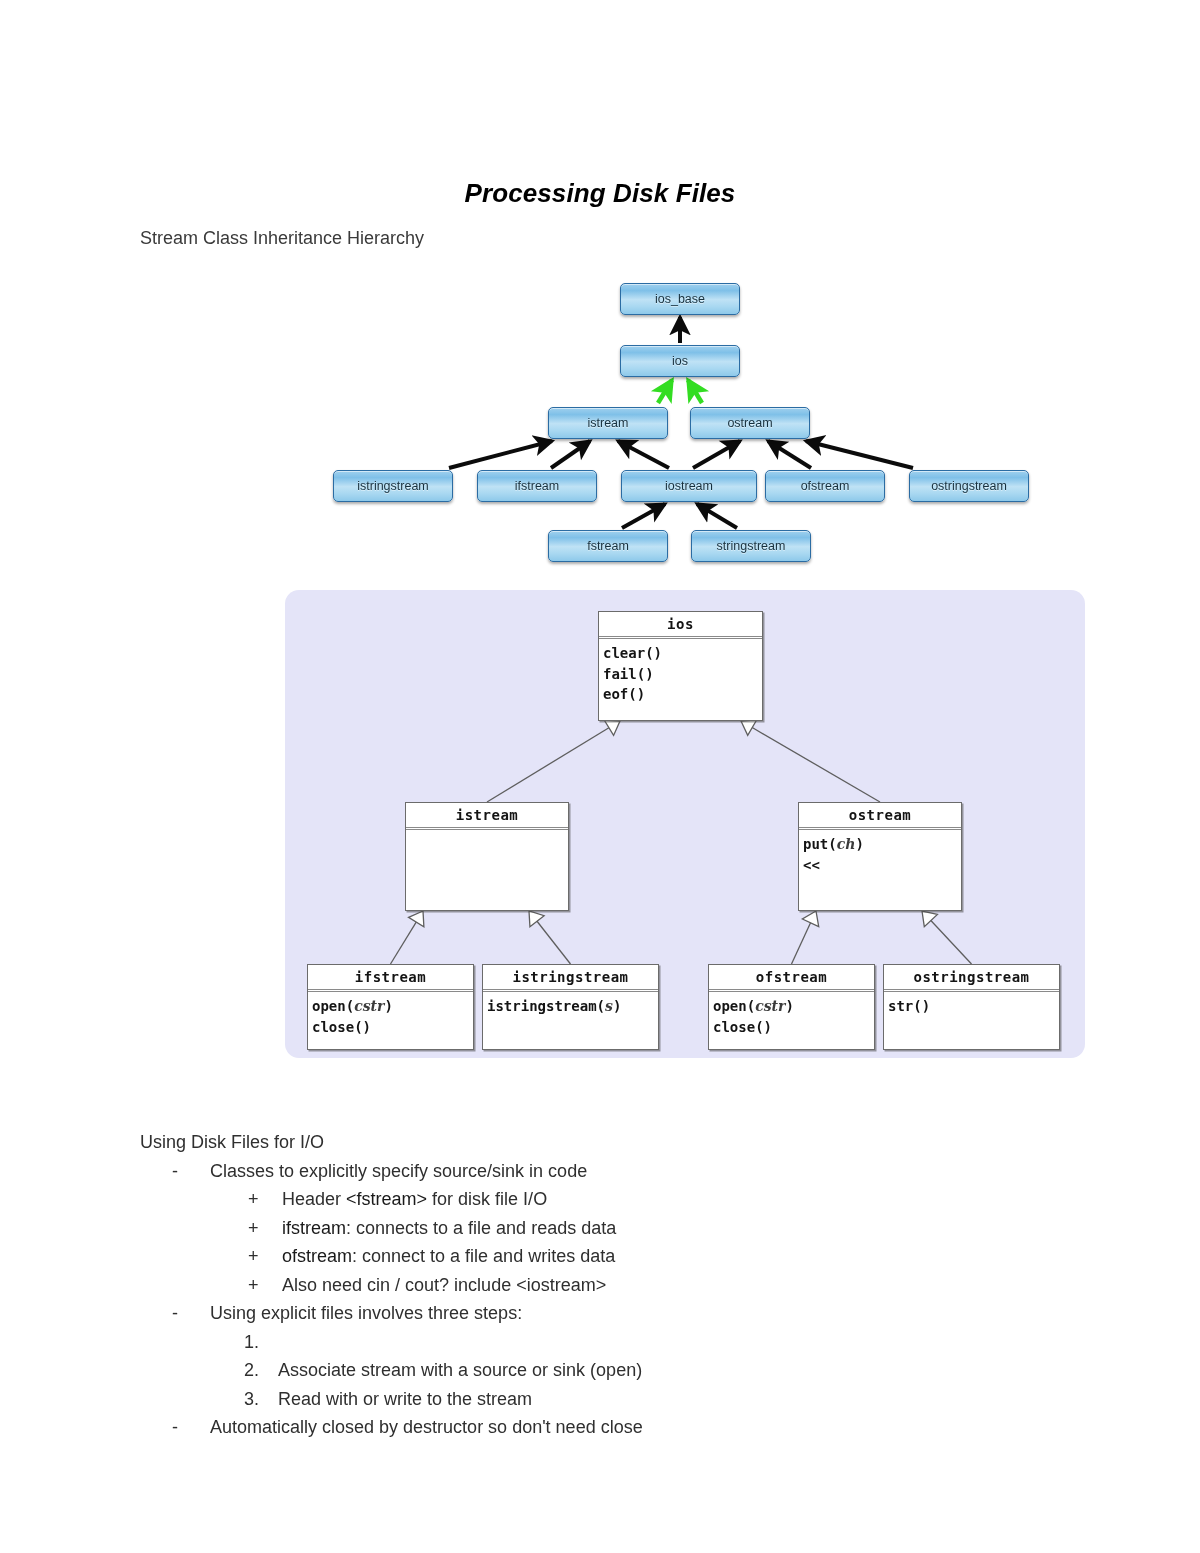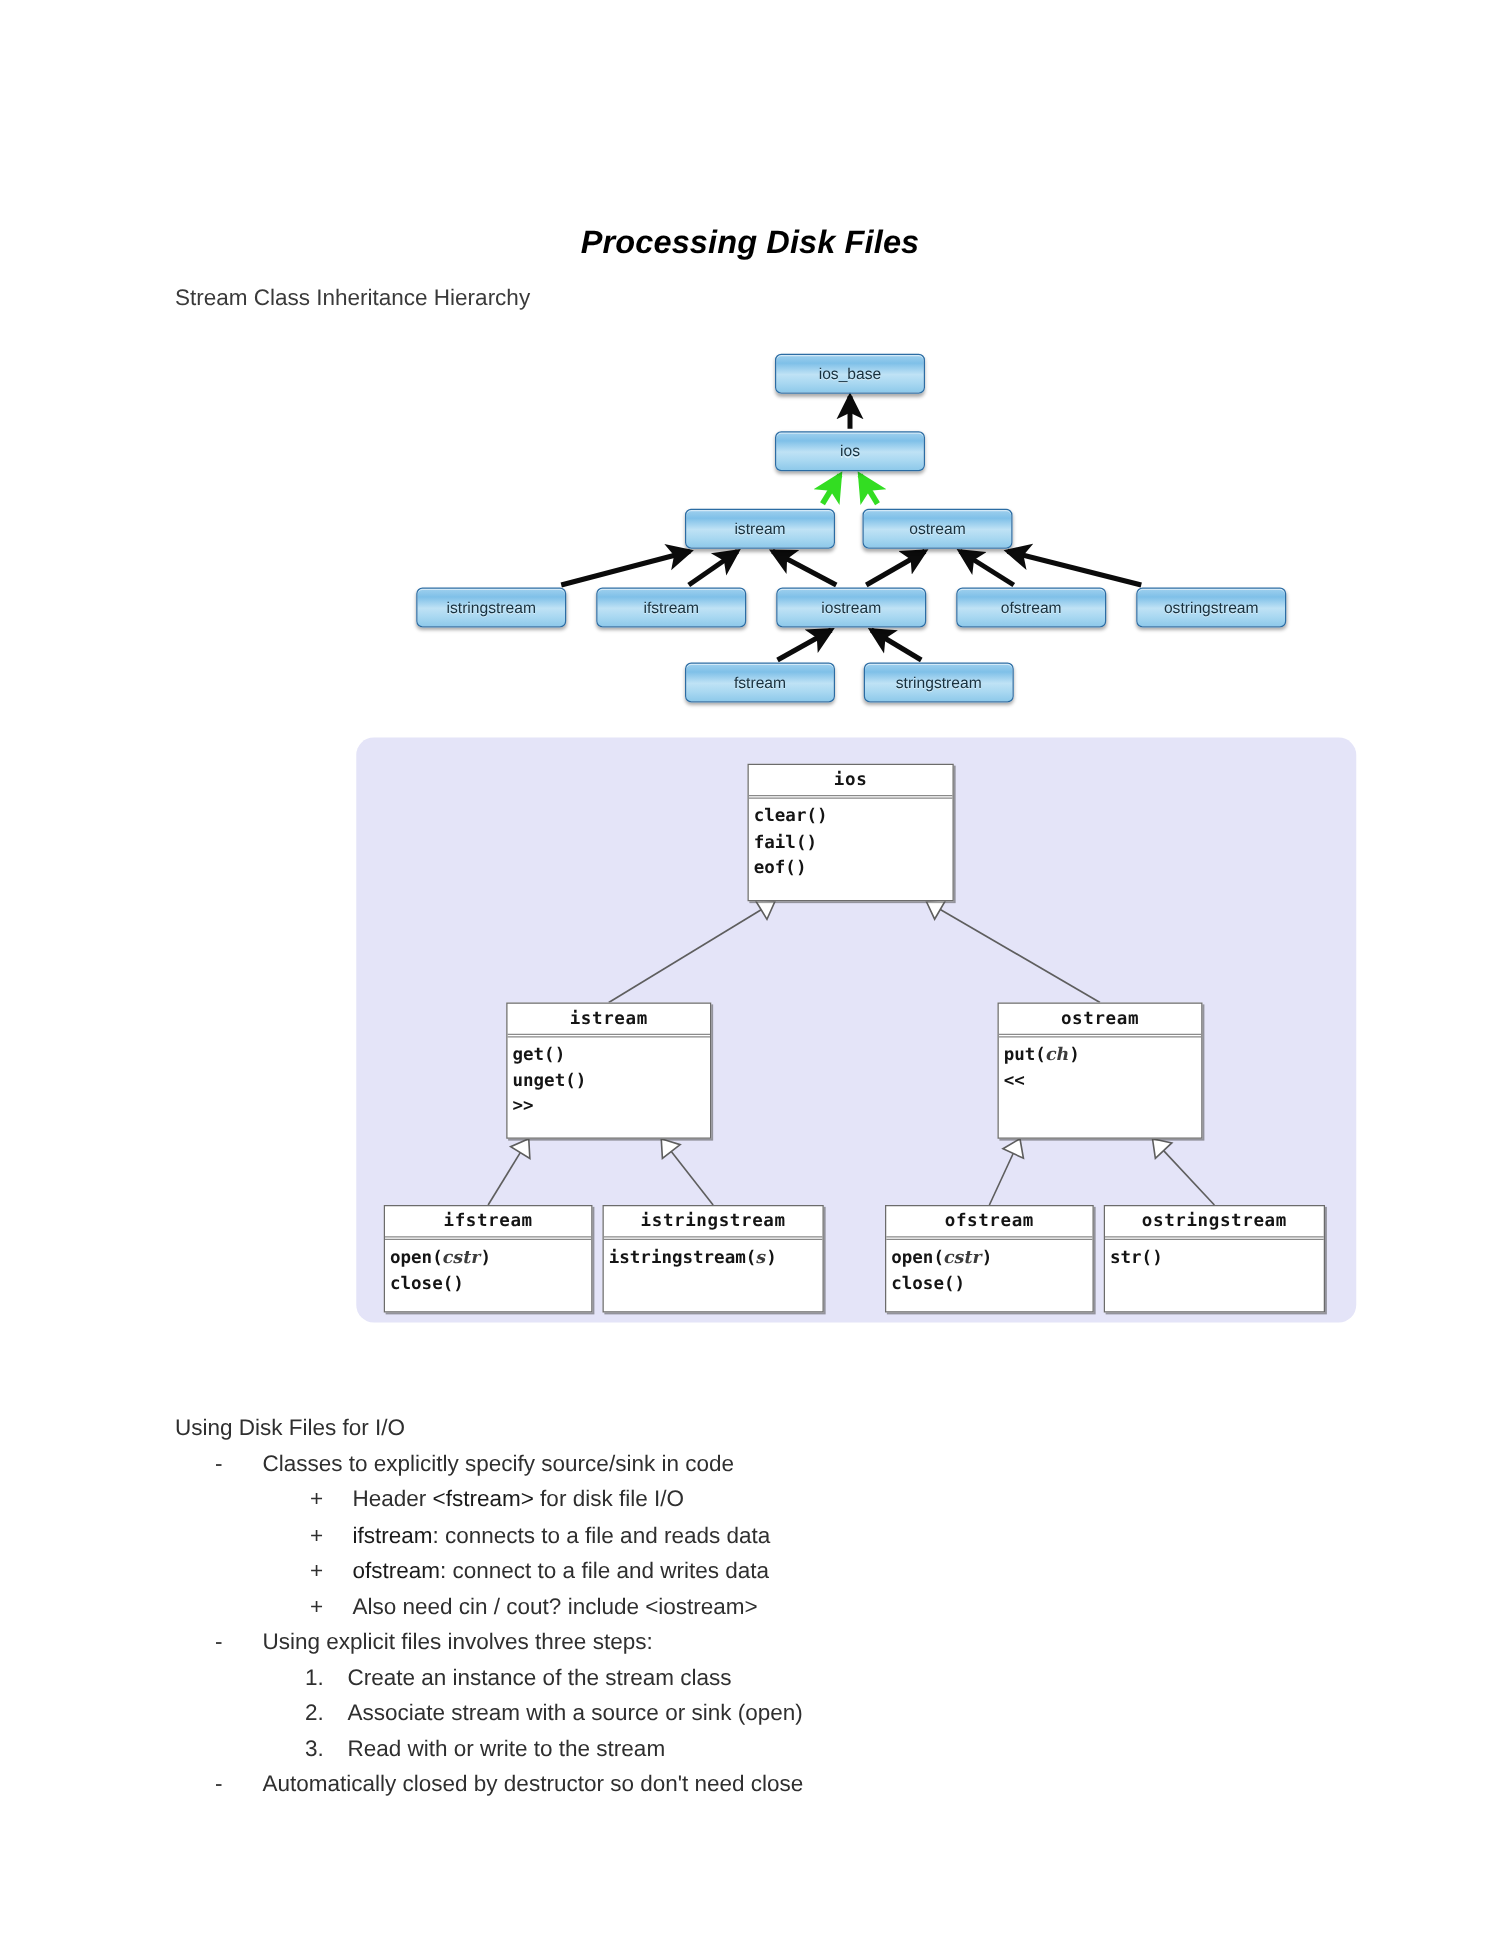--- a/index.html
+++ b/index.html
@@ -181,21 +181,21 @@
       </div>
       <div class="sbox" style="left: 370px; top: 132px; width: 120px; height: 32px;">
         <span>ostream</span>
       </div>
       <div class="sbox" style="left: 13px; top: 195px; width: 120px; height: 32px;">
         <span>istringstream</span>
       </div>
       <div class="sbox" style="left: 157px; top: 195px; width: 120px; height: 32px;">
         <span>ifstream</span>
       </div>
-      <div class="sbox" style="left: 301px; top: 195px; width: 120px; height: 32px;">
+      <div class="sbox" style="left: 301px; top: 195px; width: 136px; height: 32px;">
         <span>iostream</span>
       </div>
       <div class="sbox" style="left: 445px; top: 195px; width: 120px; height: 32px;">
         <span>ofstream</span>
       </div>
       <div class="sbox" style="left: 589px; top: 195px; width: 120px; height: 32px;">
         <span>ostringstream</span>
       </div>
       <div class="sbox" style="left: 228px; top: 255px; width: 120px; height: 32px;">
         <span>fstream</span>
@@ -227,25 +227,20 @@
       <div class="umlbox" style="left: 313px; top: 21px; width: 165px; height: 110px;">
         <div class="uml-title">ios</div>
         <div class="uml-members">
           <div>clear()</div>
           <div>fail()</div>
           <div>eof()</div>
         </div>
       </div>
       <div class="umlbox" style="left: 120px; top: 212px; width: 164px; height: 109px;">
         <div class="uml-title">istream</div>
-        <div class="uml-members">
-          <div>get()</div>
-          <div>unget()</div>
-          <div>&gt;&gt;</div>
-        </div>
       </div>
       <div class="umlbox" style="left: 513px; top: 212px; width: 164px; height: 109px;">
         <div class="uml-title">ostream</div>
         <div class="uml-members">
           <div>put(<span class="param">ch</span>)</div>
           <div>&lt;&lt;</div>
         </div>
       </div>
       <div class="umlbox" style="left: 22px; top: 374px; width: 167px; height: 86px;">
         <div class="uml-title">ifstream</div>
@@ -300,21 +295,20 @@
       <div class="ol-row lvl2">
         <span class="marker">+</span>
         <span>Also need cin / cout? include &lt;iostream&gt;</span>
       </div>
       <div class="ol-row lvl1">
         <span class="marker">-</span>
         <span>Using explicit files involves three steps:</span>
       </div>
       <div class="ol-row lvl2n">
         <span class="marker">1.</span>
-        <span>Create an instance of the stream class</span>
       </div>
       <div class="ol-row lvl2n">
         <span class="marker">2.</span>
         <span>Associate stream with a source or sink (open)</span>
       </div>
       <div class="ol-row lvl2n">
         <span class="marker">3.</span>
         <span>Read with or write to the stream</span>
       </div>
       <div class="ol-row lvl1">

